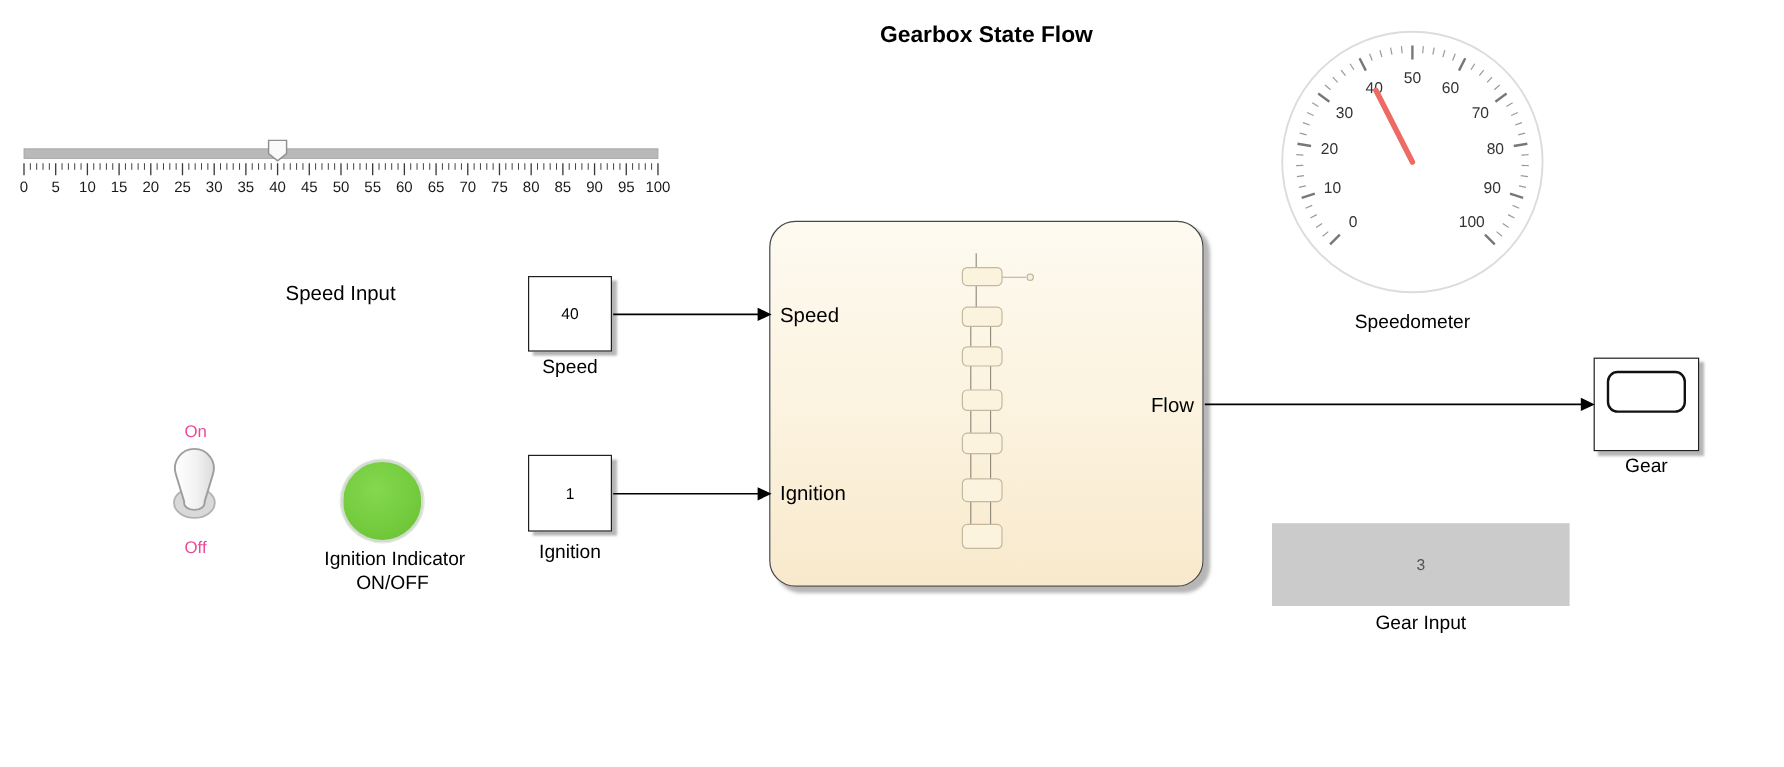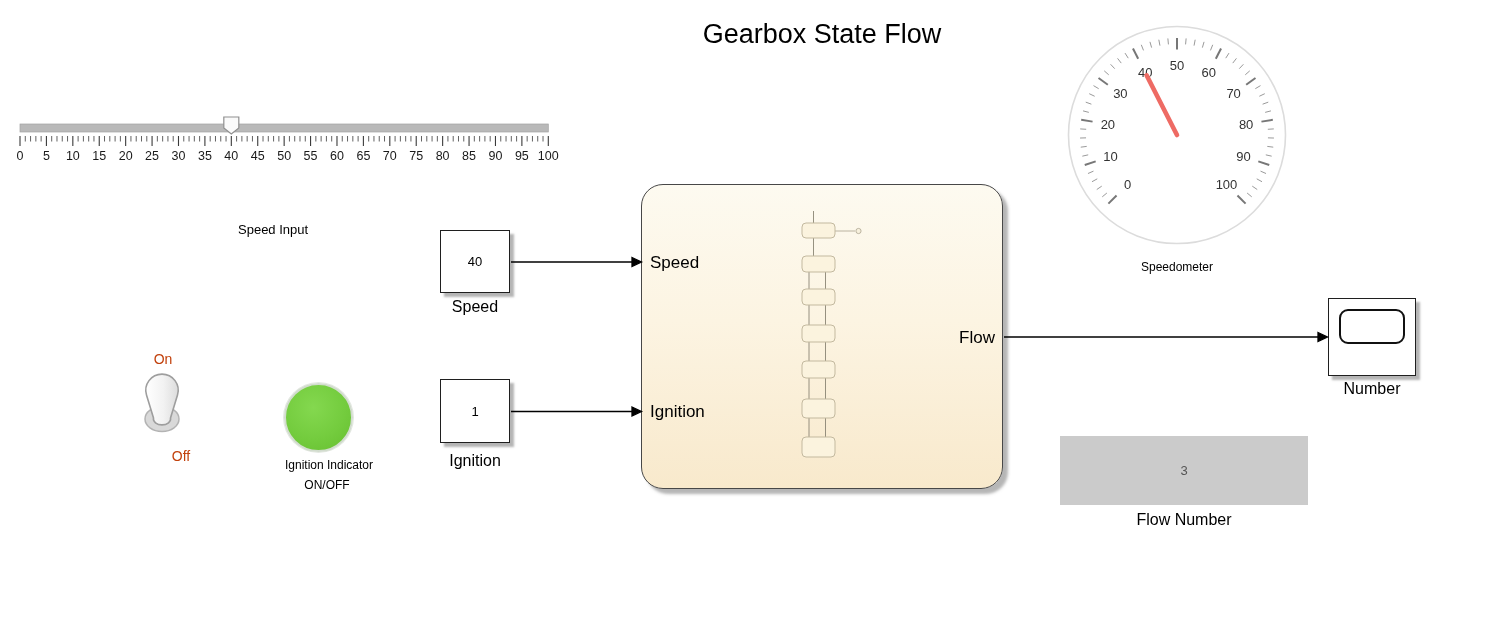--- a/index.html
+++ b/index.html
@@ -1,21 +1,21 @@
 <!DOCTYPE html>
 <html><head>
 <meta charset="utf-8">
 <style>
   html,body{margin:0;padding:0;background:#fff;}
   .canvas{position:relative;width:1487px;height:639px;background:#ffffff;overflow:hidden;
           font-family:"Liberation Sans", sans-serif;color:#000;}
   .abs{position:absolute;}
-  .page-title{font-size:27px;font-weight:normal;white-space:nowrap;transform:translateX(-50%);}
-  .txt-label{font-size:12px;white-space:nowrap;text-align:center;}
-  .small-label{font-size:14px;color:#c2410c;text-align:center;}
+  .page-title{font-size:19px;font-weight:bold;white-space:nowrap;transform:translateX(-50%);}
+  .txt-label{font-size:16px;white-space:nowrap;text-align:center;}
+  .small-label{font-size:14px;color:#ec4899;text-align:center;}
   
   .sim-block{background:#fff;border:1.6px solid #1f1f1f;box-shadow:4px 4px 2px rgba(120,120,120,.55);
              display:flex;align-items:center;justify-content:center;box-sizing:border-box;}
   .sim-block .val{font-size:13px;}
   .block-name{font-size:16px;text-align:center;white-space:nowrap;transform:translateX(-50%);}
   
   .sf-chart{border:1.4px solid #474747;border-radius:22px;box-sizing:border-box;
             background:linear-gradient(180deg,#fdfaf0 0%,#fcf4e2 45%,#f8e9cc 100%);
             box-shadow:5px 5px 3px rgba(110,110,110,.5);}
   .port-label{position:absolute;font-size:17px;white-space:nowrap;}
@@ -160,37 +160,37 @@
         <text x="402.22499999999997" y="46" text-anchor="middle" font-size="12.5" fill="#1a1a1a" font-family="Liberation Sans, sans-serif">75</text>
         <text x="428.64" y="46" text-anchor="middle" font-size="12.5" fill="#1a1a1a" font-family="Liberation Sans, sans-serif">80</text>
         <text x="455.05499999999995" y="46" text-anchor="middle" font-size="12.5" fill="#1a1a1a" font-family="Liberation Sans, sans-serif">85</text>
         <text x="481.46999999999997" y="46" text-anchor="middle" font-size="12.5" fill="#1a1a1a" font-family="Liberation Sans, sans-serif">90</text>
         <text x="507.88499999999993" y="46" text-anchor="middle" font-size="12.5" fill="#1a1a1a" font-family="Liberation Sans, sans-serif">95</text>
         <text x="534.3" y="46" text-anchor="middle" font-size="12.5" fill="#1a1a1a" font-family="Liberation Sans, sans-serif">100</text>
         <path d="M 209.82,3 L 224.82,3 L 224.82,14 L 217.32,20 L 209.82,14 Z" fill="#fafafa" stroke="#8f8f8f" stroke-width="1.2"></path>
       </svg>
   </div>
 
-  <div class="abs txt-label" style="left:238px;top:222px;font-size:13px;text-align:right;">Speed Input</div>
+  <div class="abs txt-label" style="left:238px;top:235px;font-size:17px;text-align:right;">Speed Input</div>
 
   <div class="abs small-label" style="left:147px;top:351px;width:32px;">On</div>
   <div class="abs" style="left:135px;top:365px;">
     <svg width="55" height="72">
       <defs>
         <linearGradient id="levGrad" x1="0" y1="0" x2="1" y2="0">
           <stop offset="0" stop-color="#ffffff"></stop>
             <stop offset="0.55" stop-color="#f2f2f2"></stop>
             <stop offset="1" stop-color="#dcdcdc"></stop>
         </linearGradient>
       </defs>
       <ellipse cx="27" cy="54" rx="17" ry="12.5" fill="#d9d9d9" stroke="#b3b3b3" stroke-width="1.5"></ellipse>
       <path d="M 18.5,53 L 11.5,30 A 16.2,16.2 0 1 1 42.5,30 L 35.5,53 A 8.6,6 0 1 1 18.5,53 Z" fill="url(#levGrad)" stroke="#9e9e9e" stroke-width="1.6" stroke-linejoin="round"></path>
     </svg>
   </div>
-  <div class="abs small-label" style="left:164px;top:448px;width:34px;">Off</div>
+  <div class="abs small-label" style="left:146px;top:448px;width:34px;">Off</div>
 
   <div class="abs lamp" style="left:284px;top:383px;width:69px;height:69px;"></div>
   <div class="abs txt-label" style="left:238px;top:458px;width:182px;">Ignition Indicator</div>
   <div class="abs txt-label" style="left:236px;top:478px;width:182px;">ON/OFF</div>
 
   <div class="abs sim-block" style="left:440px;top:230px;width:70px;height:63px;">
     <span class="val">40</span>
   </div>
   <div class="abs block-name" style="left:475px;top:298px;">Speed</div>
 
@@ -299,26 +299,26 @@
         <text x="186.57395614066075" y="146.13118960624632" text-anchor="middle" font-size="13" fill="#333" font-family="Liberation Sans, sans-serif">90</text>
         <text x="169.49747468305833" y="173.99747468305833" text-anchor="middle" font-size="13" fill="#333" font-family="Liberation Sans, sans-serif">100</text>
         <line x1="120" y1="120" x2="89.58263651745037" y2="60.30256287937935" stroke="#ee6b64" stroke-width="4.6" stroke-linecap="round"></line>
       </svg>
   </div>
   <div class="abs txt-label" style="left:1122px;top:260px;width:110px;">Speedometer</div>
 
   <div class="abs scope-block" style="left:1328px;top:298px;width:88px;height:78px;">
     <div class="scope-screen" style="left:10px;top:10px;width:62px;height:31px;"></div>
   </div>
-  <div class="abs block-name" style="left:1372px;top:380px;">Number</div>
+  <div class="abs block-name" style="left:1372px;top:380px;">Gear</div>
 
   <div class="abs display-block" style="left:1060px;top:436px;width:248px;height:69px;">
     <span class="val">3</span>
   </div>
-  <div class="abs block-name" style="left:1184px;top:511px;">Flow Number</div>
+  <div class="abs block-name" style="left:1184px;top:511px;">Gear Input</div>
 
   <svg class="abs wires" style="left:0;top:0;" width="1487" height="639">
     <g stroke="#000" stroke-width="1.3" fill="#000">
       <g>
         <line x1="511" y1="262" x2="633" y2="262"></line>
         <polygon points="632,257.5 641.5,262 632,266.5"></polygon>
       </g>
       <g>
         <line x1="511" y1="411.5" x2="633" y2="411.5"></line>
         <polygon points="632,407 641.5,411.5 632,416"></polygon>

